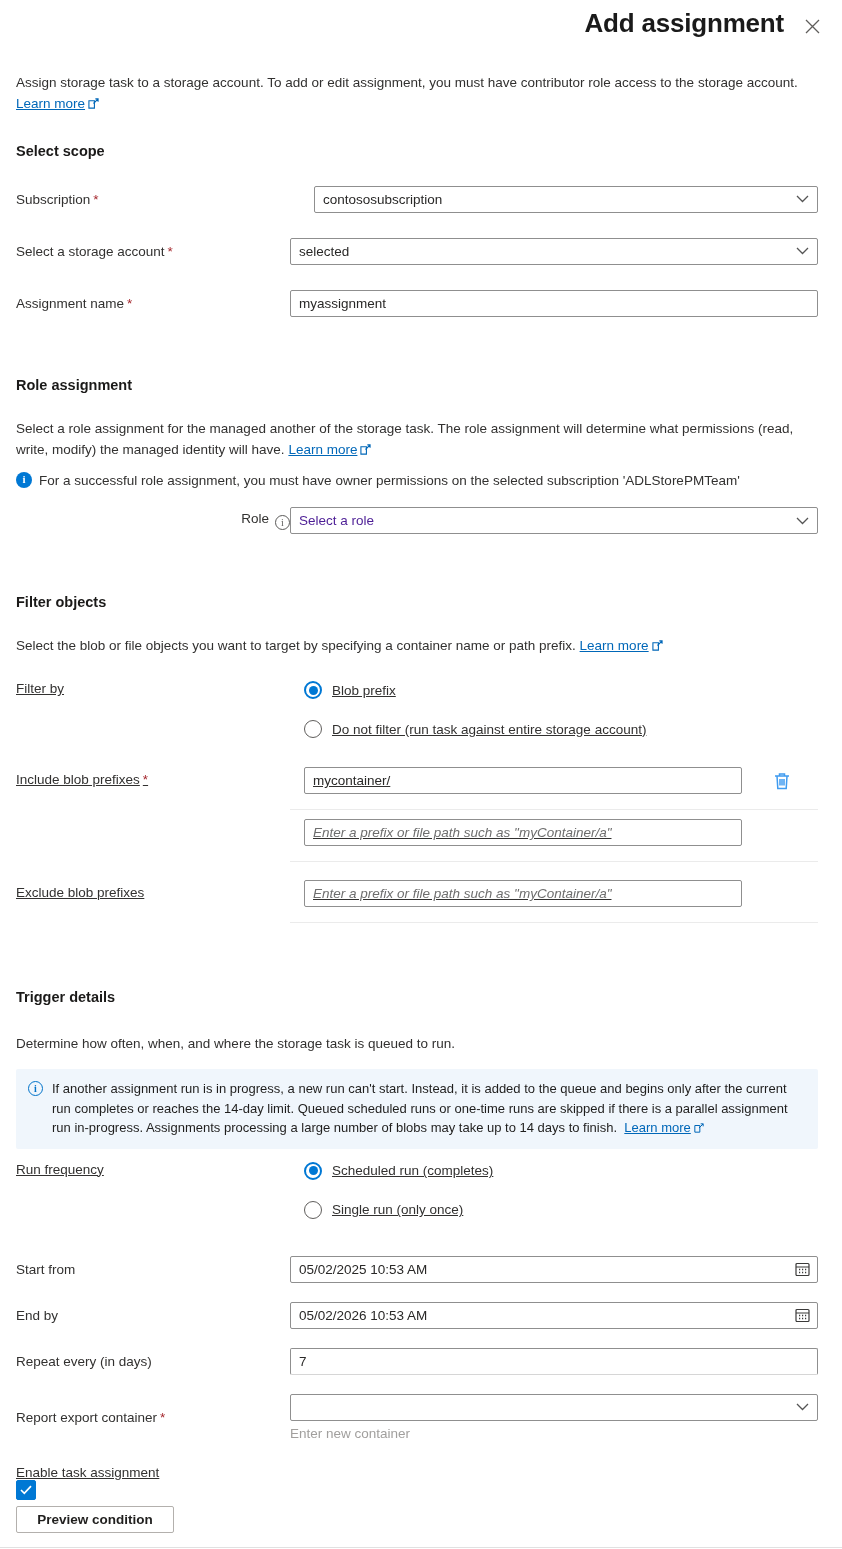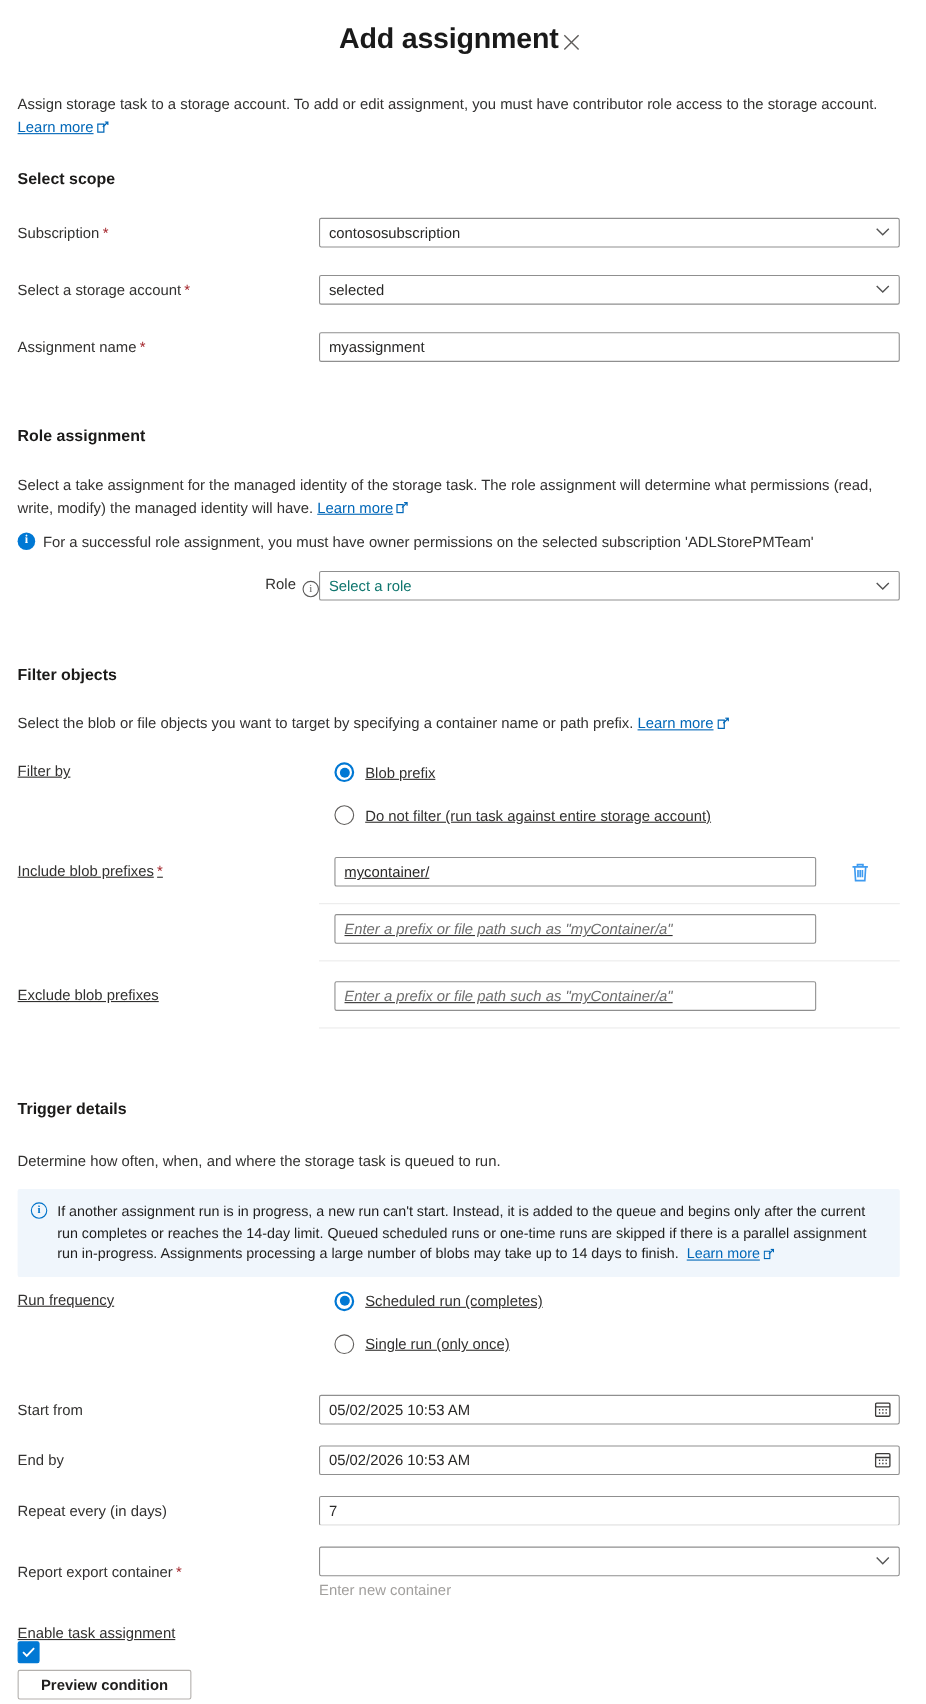--- a/index.html
+++ b/index.html
@@ -5,21 +5,21 @@
   * { box-sizing: border-box; }
   html,body { margin:0; padding:0; }
   body {
     width:842px; min-height:1549px; background:#ffffff;
     font-family:"Liberation Sans", sans-serif;
     font-size:13.5px; color:#323130;
   }
   .container { padding:0 24px 0 16px; position:relative; }
 
   
-  .panel-header { display:flex; justify-content:center; align-items:flex-start; padding-top:20px; }
+  .panel-header { display:flex; justify-content:flex-end; align-items:flex-start; padding-top:8px;gap:16px; }
   .panel-title { font-size:26px; font-weight:650; color:#1a1a1a; letter-spacing:-0.2px; }
   .close-btn { margin-top:6px; margin-right:-6px; width:24px; height:24px; display:flex; align-items:center; justify-content:center; cursor:pointer; color:#605e5c; }
 
   
   .intro { margin-top:34px; line-height:1.55; color:#323130; max-width:790px; }
   a.link { color:#0067b8; text-decoration:underline; cursor:pointer; }
   .ext-icon { display:inline-block; vertical-align:-1px; margin-left:3px; color:#0067b8; }
 
   .section-heading { margin-top:60px; font-size:14.5px; font-weight:700; color:#1b1a19; }
   .section-heading.first { margin-top:28px; }
@@ -35,21 +35,21 @@
   
   .tb, .dd {
     width:100%; height:27px; border:1px solid #8f8f8f; border-radius:2px;
     background:#fff; font-family:inherit; font-size:13.5px; color:#292827;
     padding:0 8px; display:flex; align-items:center;
   }
   input.tb { outline:none; }
   input.tb::placeholder { font-style:italic; color:#6e6e6e; }
   .dd { justify-content:space-between; cursor:pointer; }
   .dd .dd-value { white-space:nowrap; overflow:hidden; }
-  .dd .dd-value.placeholder { color:#0f766e; }
+  .dd .dd-value.placeholder { color:#4c1d95; }
   .chev { color:#555; flex-shrink:0; margin-left:8px; }
 
   .with-icon { position:relative; }
   .with-icon input.tb { width:100%; padding-right:30px; }
   .field-icon { position:absolute; right:8px; top:50%; transform:translateY(-50%); color:#3b3a39; cursor:pointer; display:flex; }
 
   
   .info-line { display:flex; gap:7px; margin-top:10px; line-height:1.45; align-items:flex-start; }
   .info-filled { flex-shrink:0; margin-top:1px; width:16px; height:16px; border-radius:50%; background:#0078d4; color:#fff; font-size:11px; font-weight:700; display:flex; align-items:center; justify-content:center; font-family:"Liberation Serif", serif; }
   .tip-icon { display:inline-flex; width:15px; height:15px; border:1px solid #5b5a59; border-radius:50%; color:#5b5a59; font-size:10px; align-items:center; justify-content:center; margin-left:6px; vertical-align:-3px; font-family:"Liberation Serif", serif; cursor:pointer; }
@@ -104,21 +104,21 @@
   <div class="intro">
     <span>Assign storage task to a storage account. To add or edit assignment, you must have contributor role access to the storage account.</span>
     <a class="link">Learn more</a><span class="ext-icon"><svg width="11" height="11" viewBox="0 0 12 12">
           <path d="M1 3 H7 V11 H1 Z" fill="none" stroke="currentColor" stroke-width="1.2"></path>
           <path d="M8 1 H11 V4 M11 1 L6 6" fill="none" stroke="currentColor" stroke-width="1.2"></path>
         </svg></span>
   </div>
 
   <div class="section-heading first">Select scope</div>
 
-  <div class="form-row" style="margin-top:27px;">
+  <div class="form-row" style="margin-top:27px;gap:24px;">
     <div class="form-label"><span>Subscription</span><span class="req">*</span></div>
     <div class="form-control">
       <div class="dd">
         <span class="dd-value">contososubscription</span>
         <span class="chev">
             <svg width="13" height="8" viewBox="0 0 13 8">
               <path d="M1 1 L6.5 6.5 L12 1" stroke="currentColor" stroke-width="1.3" fill="none"></path>
             </svg>
           </span>
       </div>
@@ -141,21 +141,21 @@
 
   <div class="form-row">
     <div class="form-label"><span>Assignment name</span><span class="req">*</span></div>
     <div class="form-control">
       <input class="tb" type="text" value="myassignment" style="">
     </div>
   </div>
 
   <div class="section-heading">Role assignment</div>
   <div class="section-desc">
-    <span>Select a take assignment for the managed identity of the storage task. The role assignment will determine what permissions (read, write, modify) the managed identity will have.</span>
+    <span>Select a role assignment for the managed another of the storage task. The role assignment will determine what permissions (read, write, modify) the managed identity will have.</span>
     <a class="link">Learn more</a><span class="ext-icon"><svg width="11" height="11" viewBox="0 0 12 12">
           <path d="M1 3 H7 V11 H1 Z" fill="none" stroke="currentColor" stroke-width="1.2"></path>
           <path d="M8 1 H11 V4 M11 1 L6 6" fill="none" stroke="currentColor" stroke-width="1.2"></path>
         </svg></span>
   </div>
   <div class="info-line">
     <span class="info-filled">i</span>
     <span>For a successful role assignment, you must have owner permissions on the selected subscription 'ADLStorePMTeam'</span>
   </div>
 

